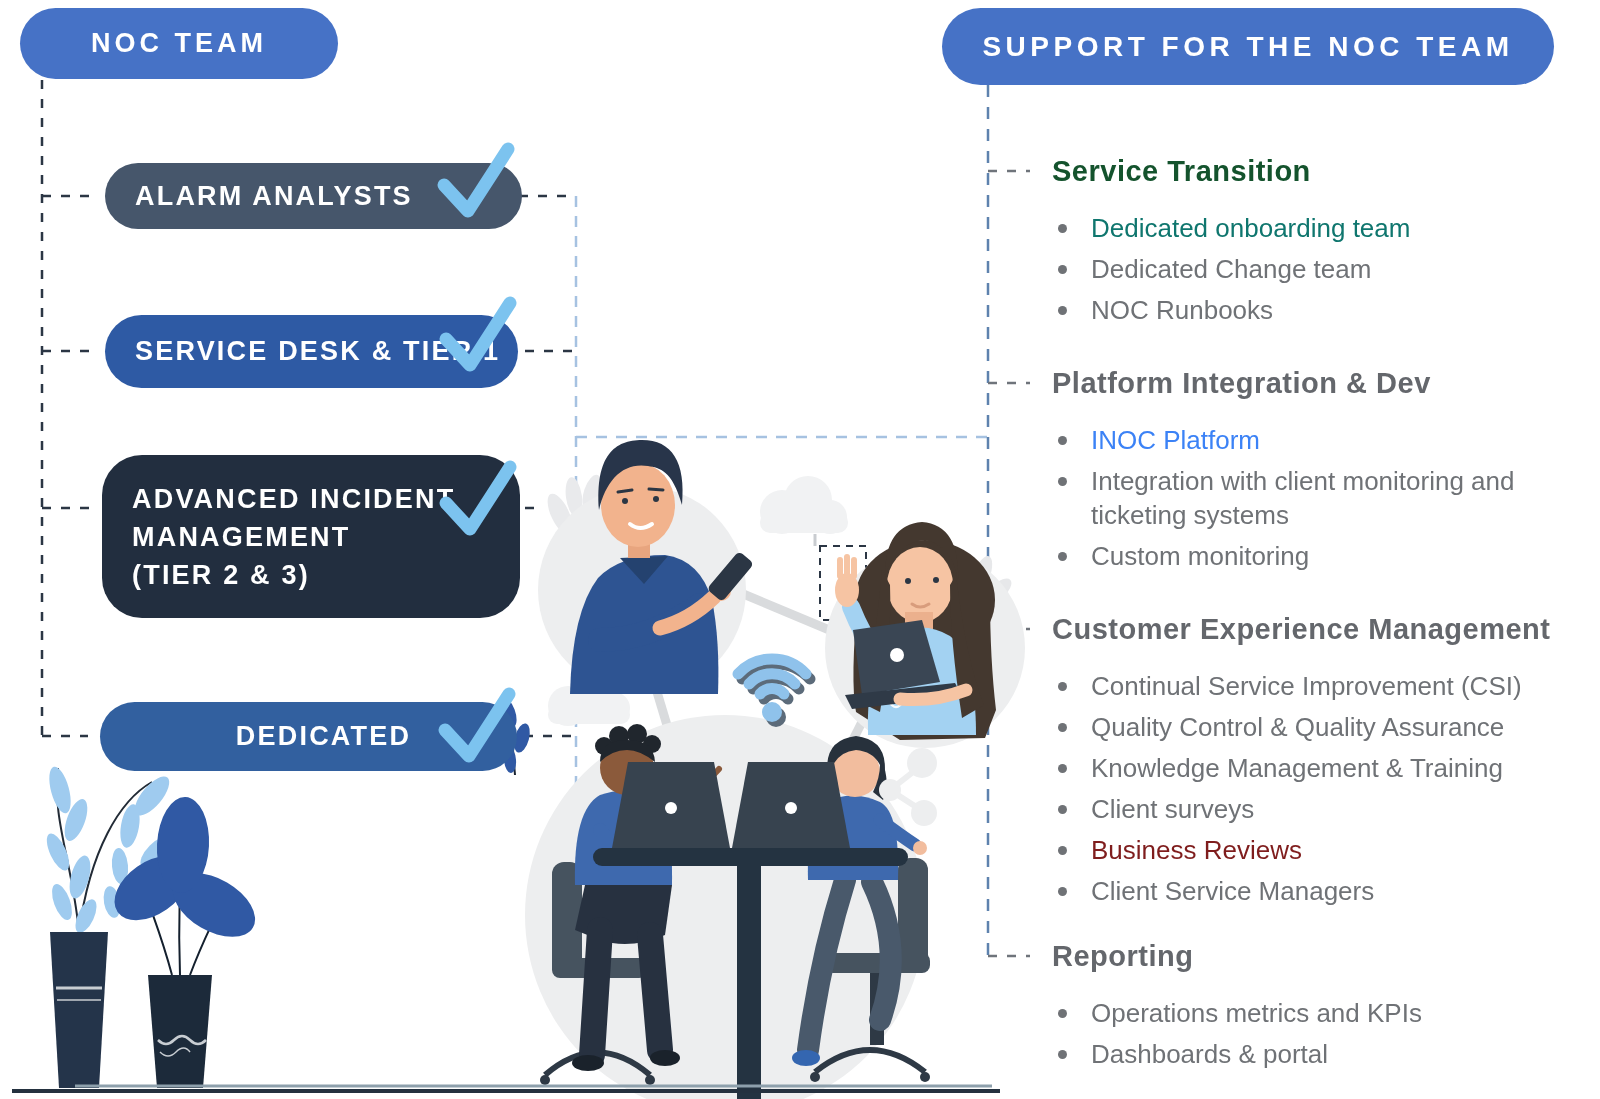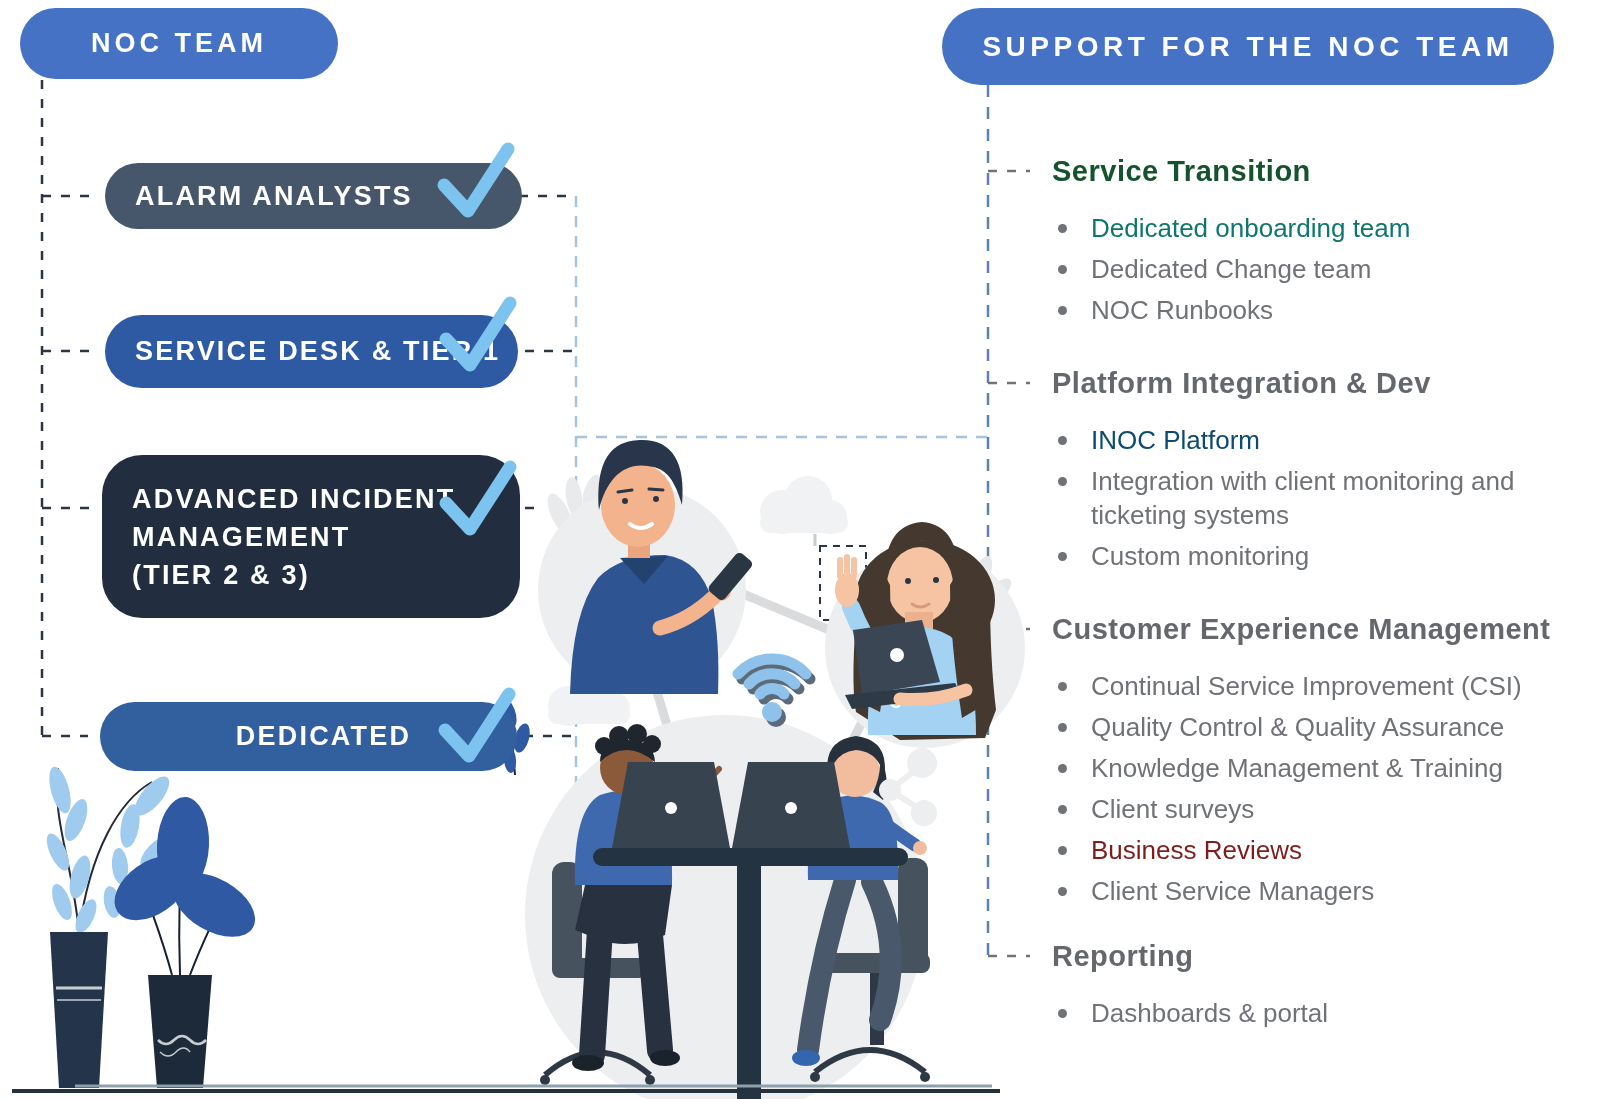--- a/index.html
+++ b/index.html
@@ -340,21 +340,21 @@
               <span>Dedicated Change team</span>
             </li>
             <li style="color: rgb(111, 114, 118);">
               <span>NOC Runbooks</span>
             </li>
           </ul>
         </div>
         <div class="section sec1">
           <h3 style="color: rgb(100, 103, 108);">Platform Integration &amp; Dev</h3>
           <ul>
-            <li style="color: #0c4a6e;">
+            <li style="color: #3b82f6;">
               <span>INOC Platform</span>
             </li>
             <li style="color: rgb(111, 114, 118);">
               <span>Integration with client monitoring and ticketing systems</span>
             </li>
             <li style="color: rgb(111, 114, 118);">
               <span>Custom monitoring</span>
             </li>
           </ul>
         </div>
@@ -378,20 +378,23 @@
             </li>
             <li style="color: rgb(111, 114, 118);">
               <span>Client Service Managers</span>
             </li>
           </ul>
         </div>
         <div class="section sec3">
           <h3 style="color: rgb(100, 103, 108);">Reporting</h3>
           <ul>
             <li style="color: rgb(111, 114, 118);">
+              <span>Operations metrics and KPIs</span>
+            </li>
+            <li style="color: rgb(111, 114, 118);">
               <span>Dashboards &amp; portal</span>
             </li>
           </ul>
         </div>
       </div>
 </div>
 
 </div>
 
 </body></html>

